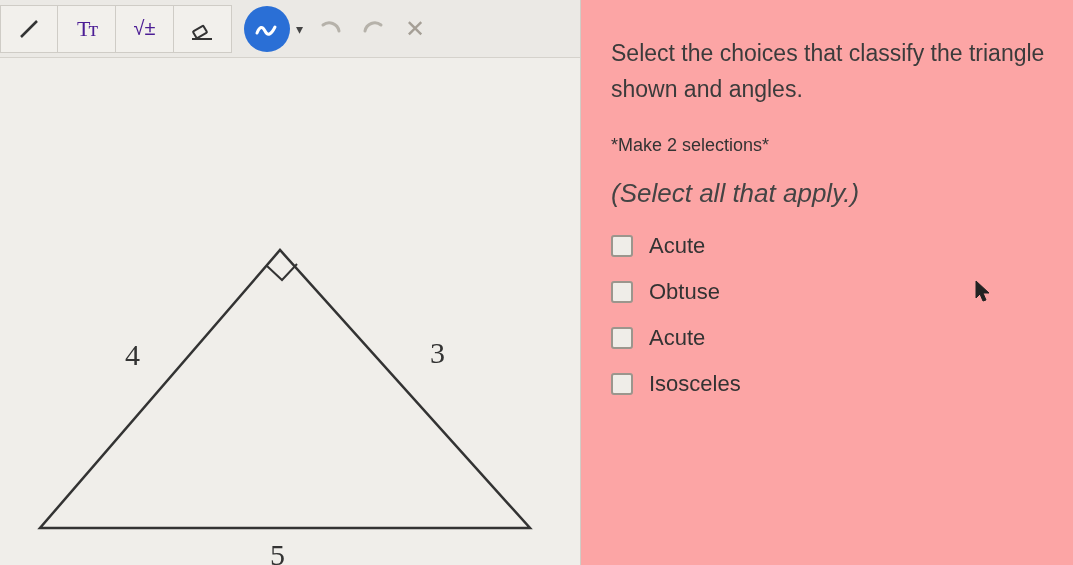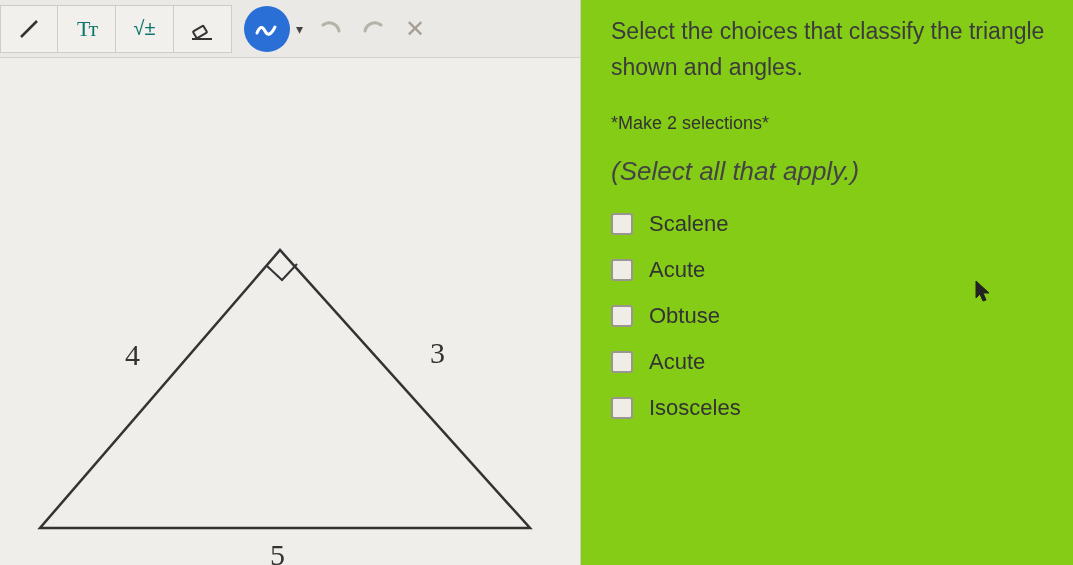--- a/index.html
+++ b/index.html
@@ -29,21 +29,21 @@
     .tool-btn {
       width: 58px;
       height: 48px;
       display: flex;
       align-items: center;
       justify-content: center;
       font-size: 22px;
       background: #f2f0ec;
       border: 1px solid #cfccc6;
       border-left: none;
-      color: #0f766e;
+      color: #4c1d95;
     }
     .tool-btn.first { border-left: 1px solid #cfccc6;}
     .tool-btn.text-t { font-family: "Times New Roman", serif; font-weight: 500; font-size: 22px; letter-spacing: -2px;}
     .tool-btn.sqrt { font-size: 20px;}
     .tool-scribble {
       width: 46px;
       height: 46px;
       border-radius: 50%;
       background: #2a6fd6;
       margin-left: 12px;
@@ -69,22 +69,22 @@
       top: 130px;
     }
     .side-label {
       position: absolute;
       font-size: 30px;
       color: #333;
       font-family: "Times New Roman", serif;
     }
     .right-panel {
       flex: 1;
-      padding: 14px 20px 20px 30px;
-      background: #84cc16;
+      padding: 36px 20px 20px 30px;
+      background: #fca5a5;
       border-left: 1px solid #d0cdc6;
     }
     .question-text {
       font-size: 23px;
       color: #3b3b3b;
       line-height: 1.55;
       margin-bottom: 28px;
     }
     .instruction-star {
       font-size: 18px;
@@ -172,24 +172,20 @@
   </div>
 </div>
 
 <div class="right-panel">
   <div class="question-text">Select the choices that classify the triangle shown and angles.</div>
   <div class="instruction-star">*Make 2 selections*</div>
   <div class="instruction-italic">(Select all that apply.)</div>
   <div class="options">
     <div class="option-row">
       <div class="checkbox"></div>
-      <span class="option-label">Scalene</span>
-    </div>
-    <div class="option-row">
-      <div class="checkbox"></div>
       <span class="option-label">Acute</span>
     </div>
     <div class="option-row">
       <div class="checkbox"></div>
       <span class="option-label">Obtuse</span>
     </div>
     <div class="option-row">
       <div class="checkbox"></div>
       <span class="option-label">Acute</span>
     </div>

